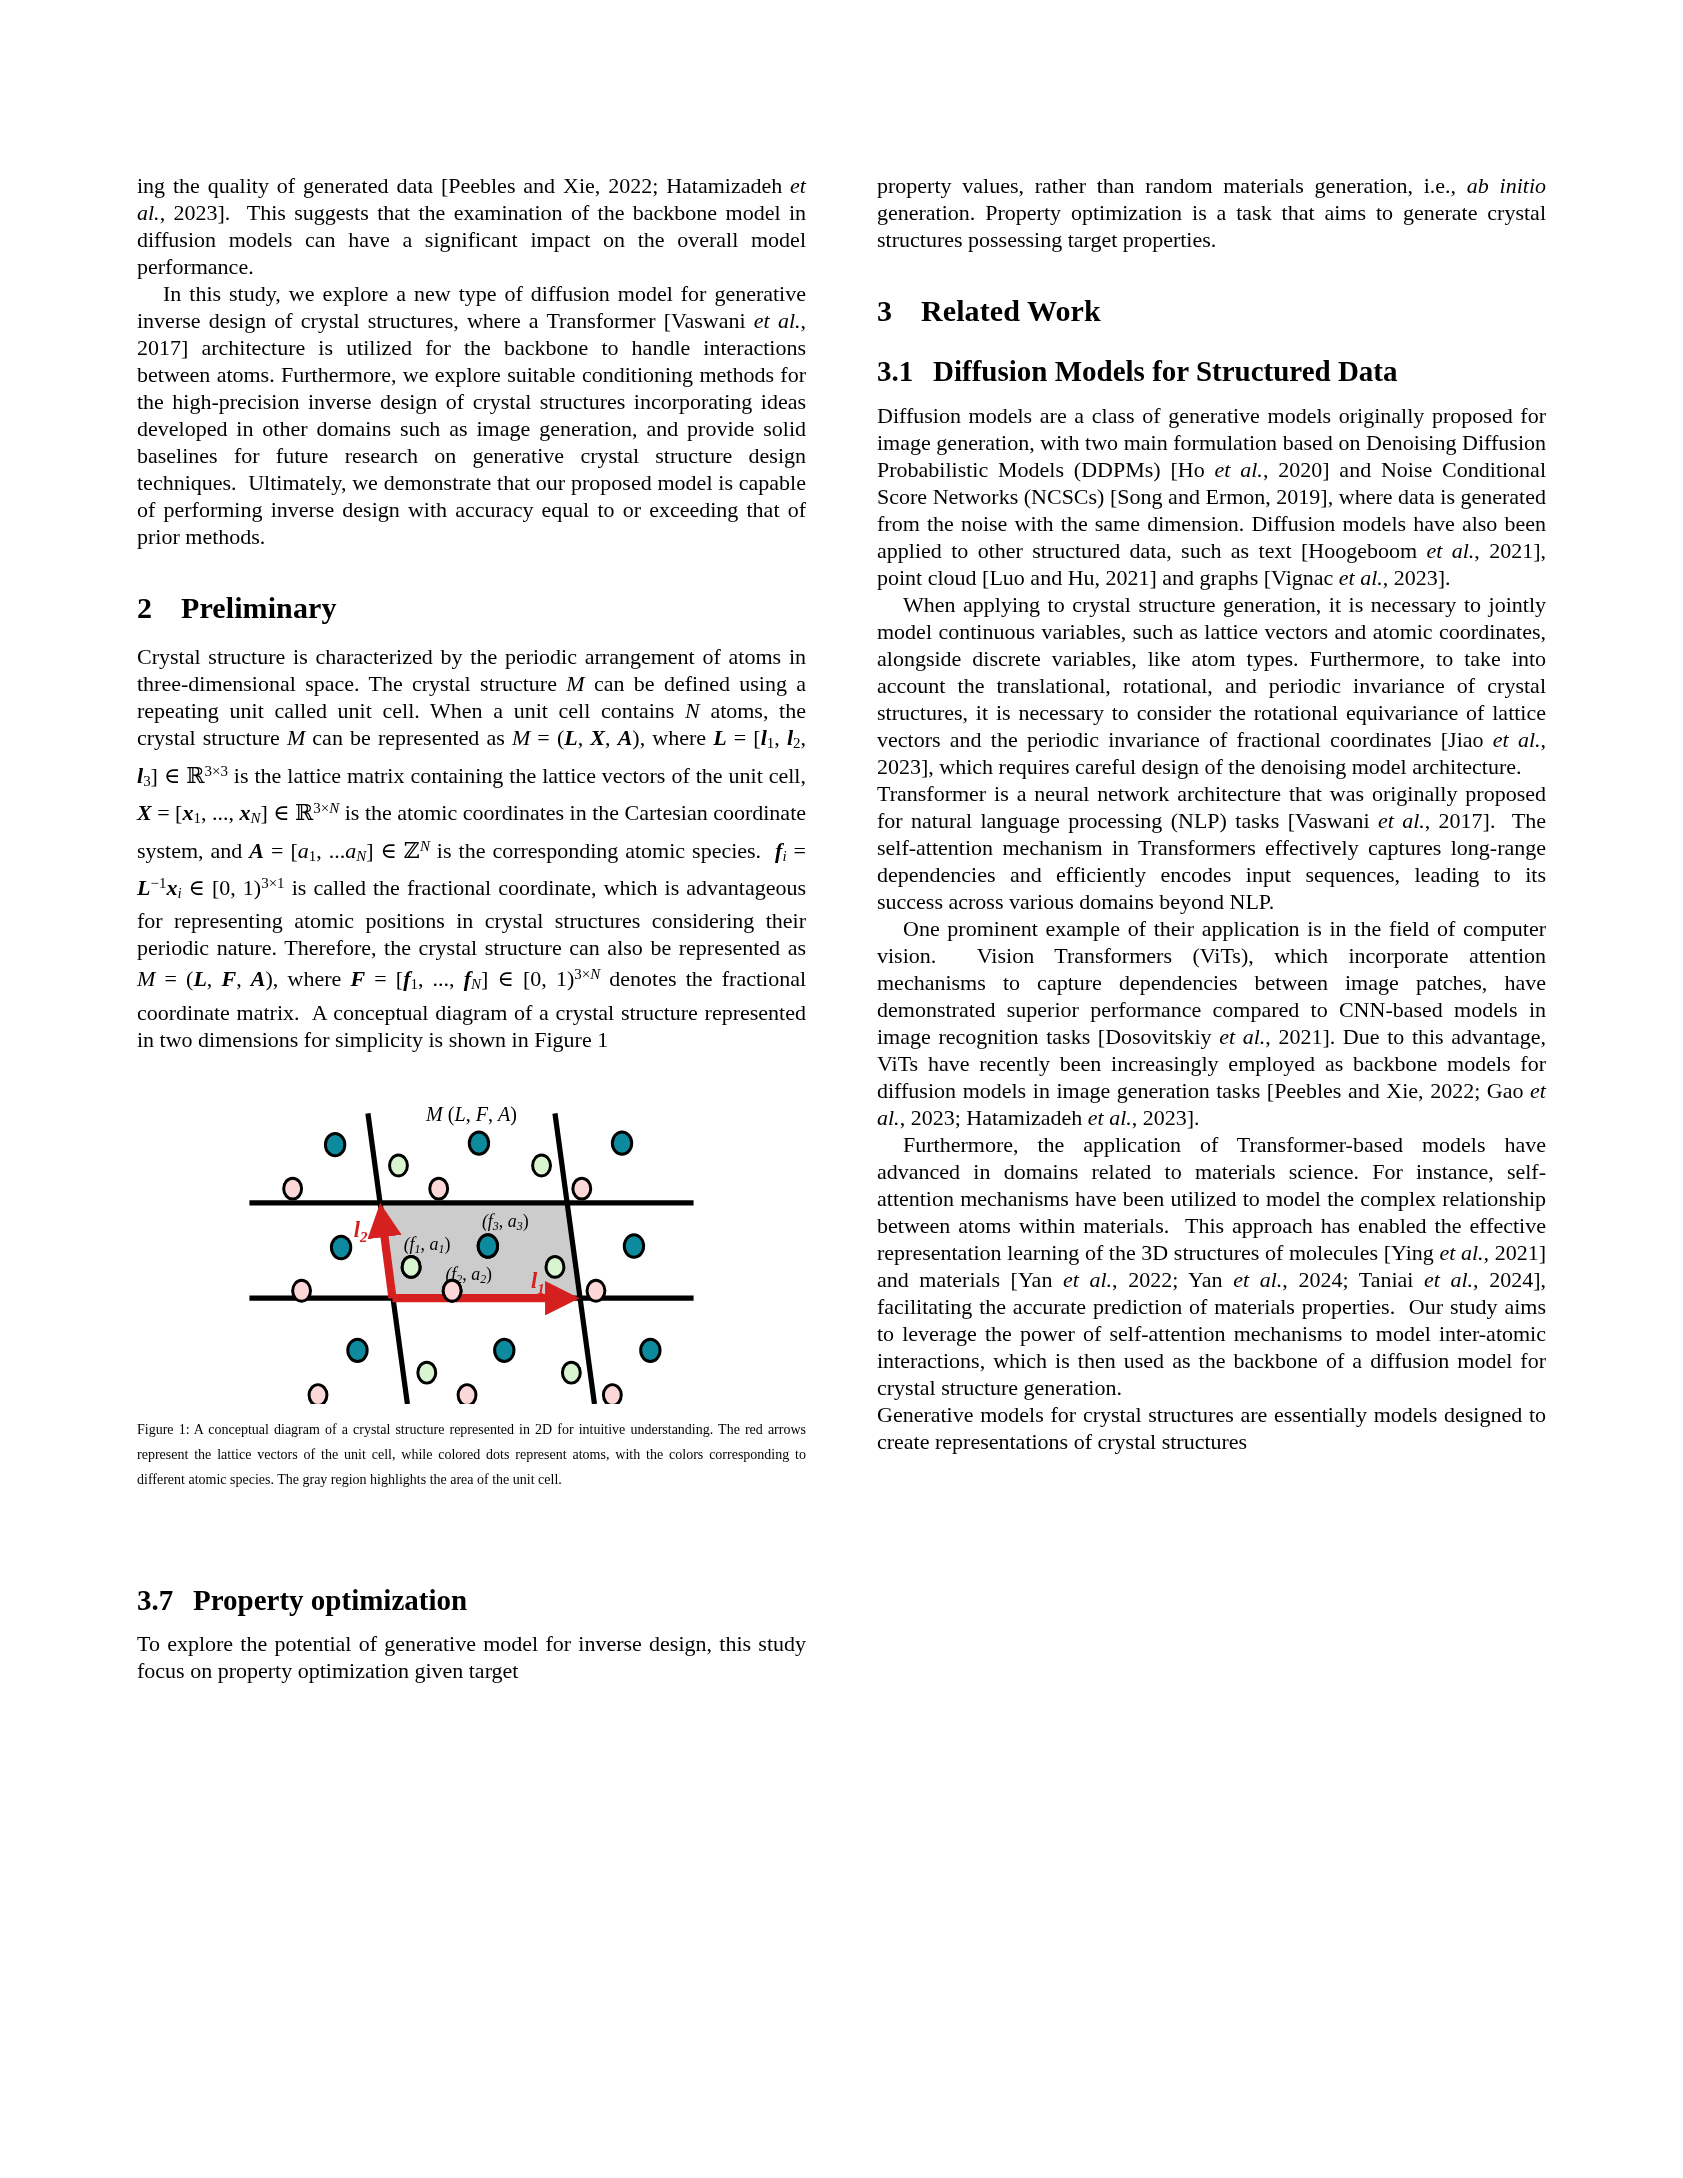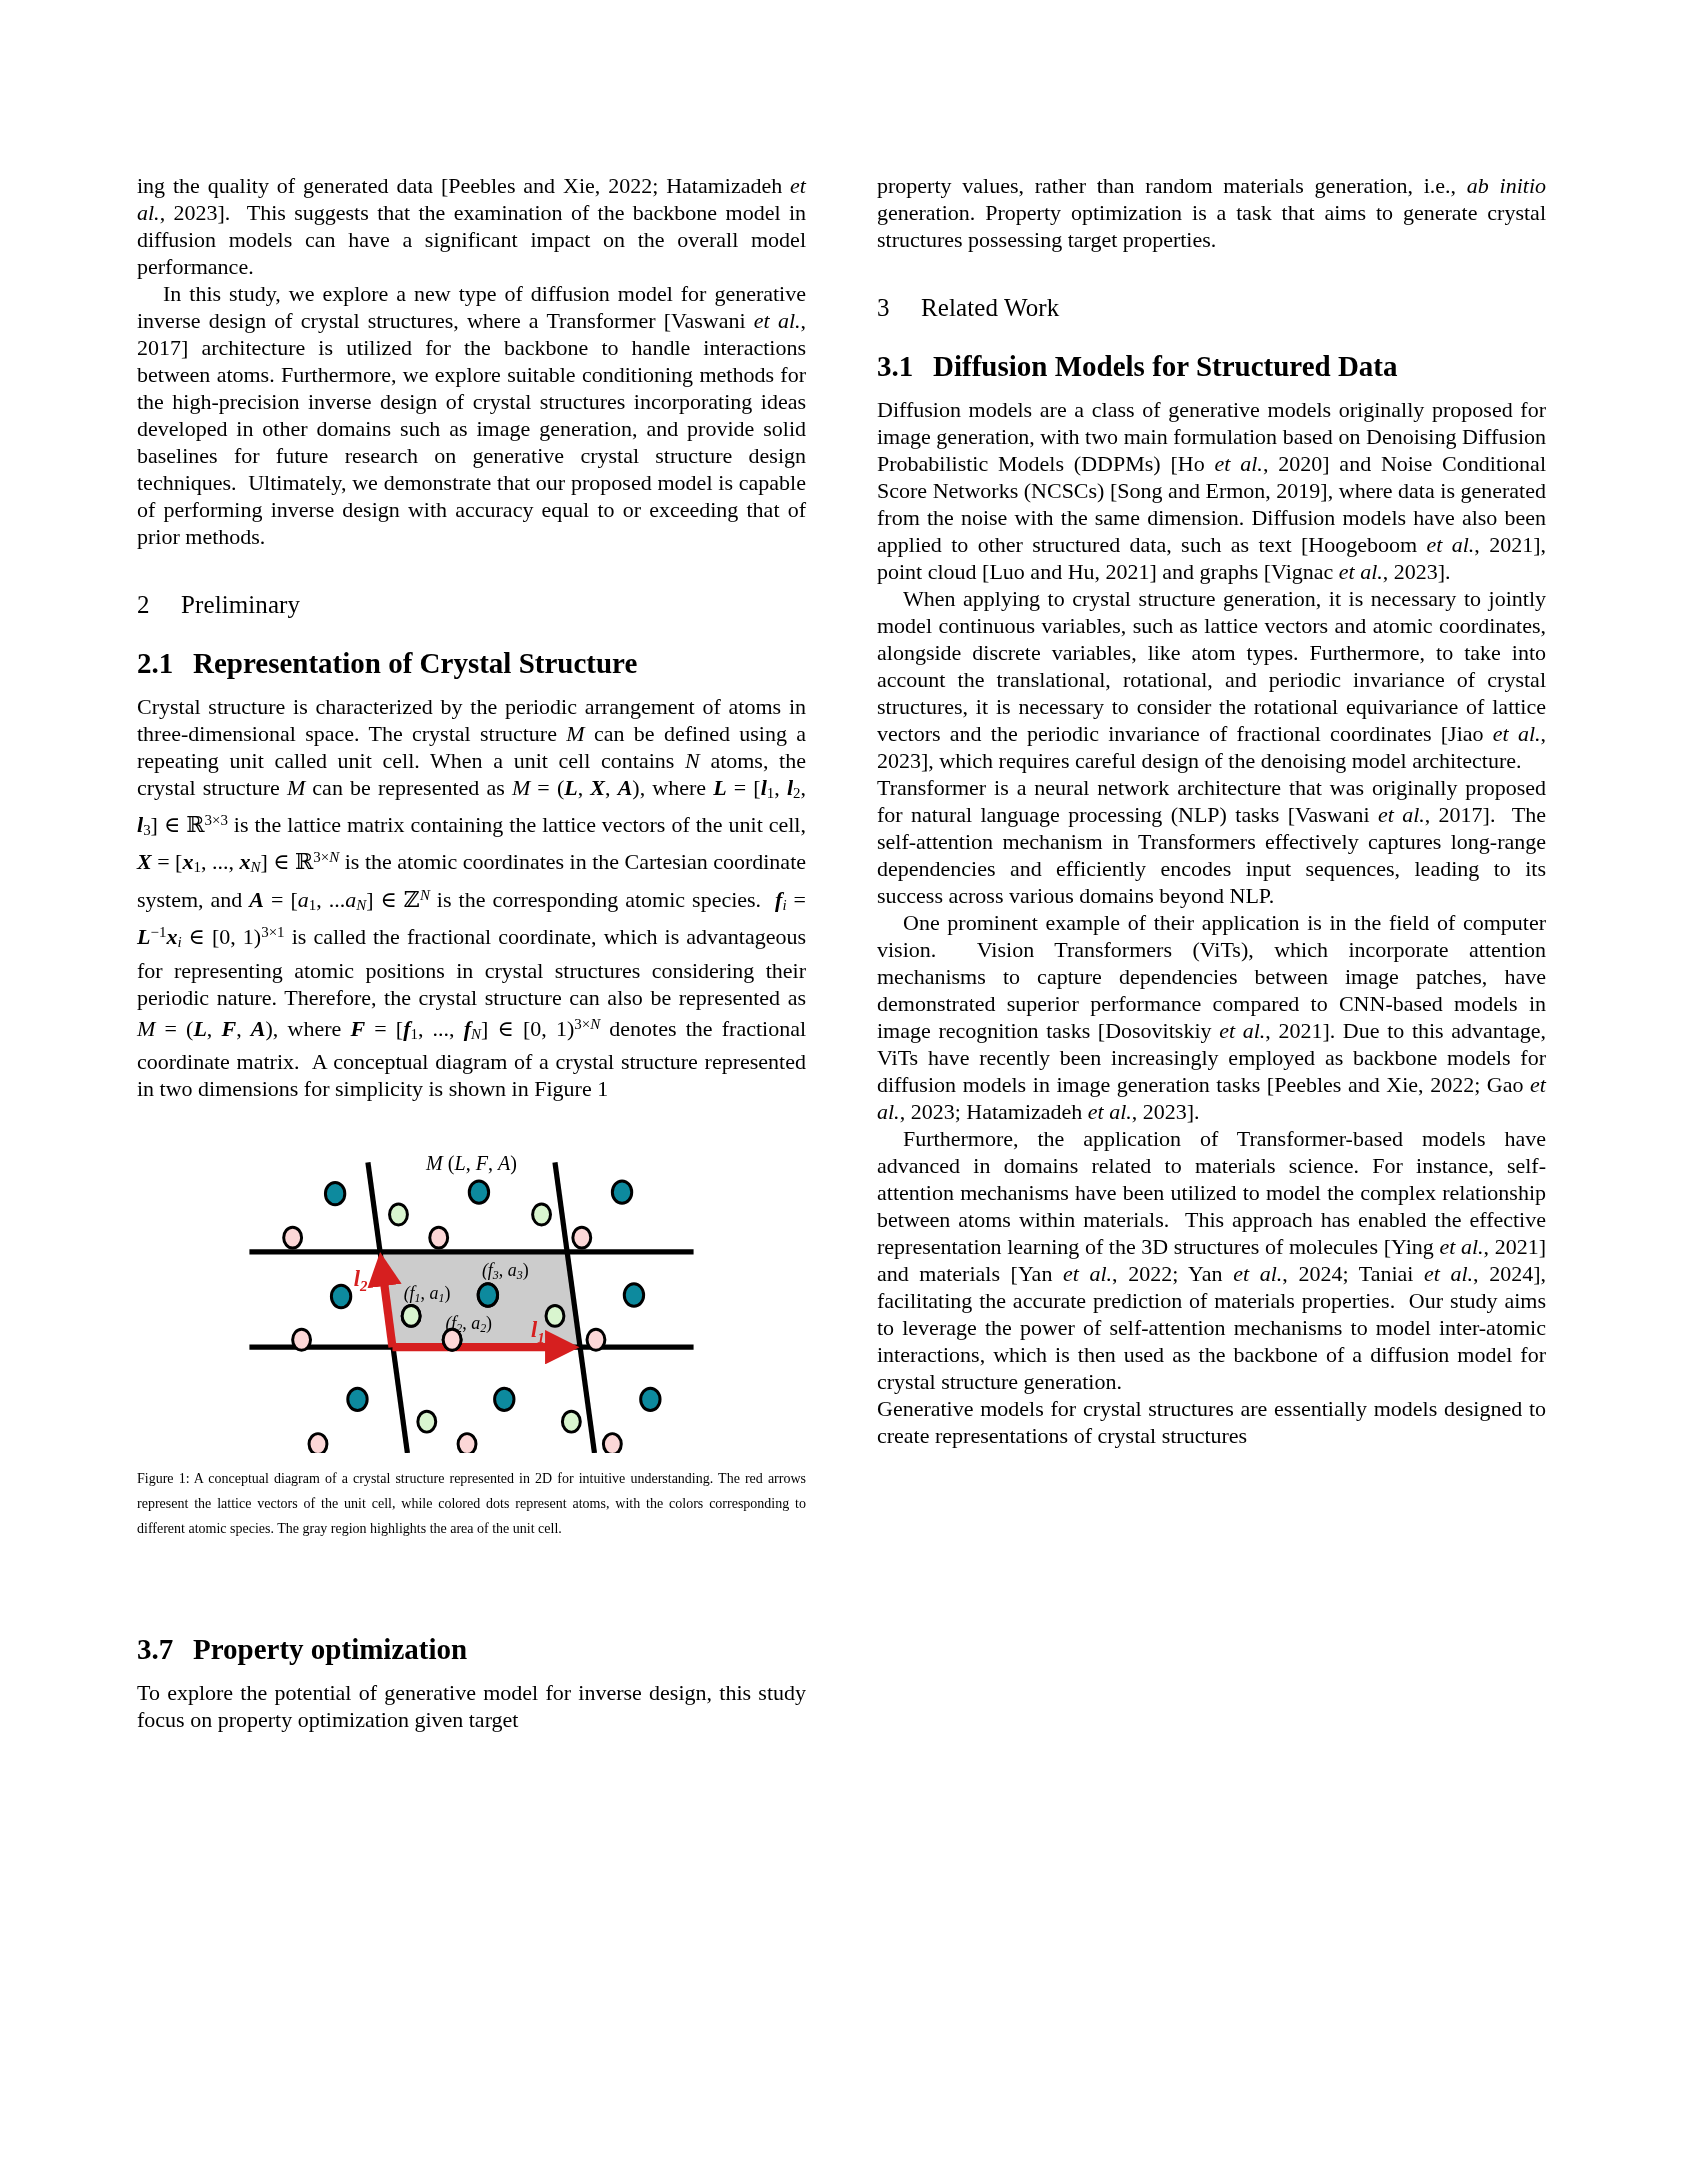--- a/index.html
+++ b/index.html
@@ -40,22 +40,22 @@
     font-size: 22px;
     line-height: 27px;
     text-align: justify;
     text-justify: inter-word;
     hyphens: manual;
   }
   p.indent { text-indent: 26px; }
   p.first  { text-indent: 0; }
 
   h2.sec {
-    font-size: 25px;
-    font-weight: normal;
+    font-size: 30px;
+    font-weight: bold;
     margin: 40px 0 18px 0;
     line-height: 1.18;
     letter-spacing: 0.1px;
   }
   h2.sec .num { display: inline-block; min-width: 44px; }
 
   h3.subsec {
     font-size: 29px;
     font-weight: bold;
     margin: 26px 0 13px 0;
@@ -115,23 +115,20 @@
         crystal structure design techniques.&nbsp; Ultimately, we demonstrate
         that our proposed model is capable of performing inverse
         design with accuracy equal to or exceeding that of prior
         methods.
       </p>
 
       <h2 class="sec">
         <span class="num">2</span><span>Preliminary</span>
       </h2>
 
-      <h3 class="subsec">
-        <span class="num">2.1</span><span>Representation of Crystal Structure</span>
-      </h3>
 
       <p class="first">
         Crystal structure is characterized by the periodic arrangement
         of atoms in three-dimensional space. The crystal structure
         <span class="mathi">M</span> can be defined using a repeating unit called unit
         cell. When a unit cell contains <span class="mathi">N</span> atoms, the crystal structure
         <span class="mathi">M</span> can be represented as <span class="mathi">M</span> = (<span class="mathb">L</span>, <span class="mathb">X</span>, <span class="mathb">A</span>), where
         <span class="mathb">L</span> = [<span class="mathb">l</span><sub>1</sub>, <span class="mathb">l</span><sub>2</sub>, <span class="mathb">l</span><sub>3</sub>] ∈ <span class="bb">ℝ</span><sup>3×3</sup> is the lattice matrix containing the
         lattice vectors of the unit cell, <span class="mathb">X</span> = [<span class="mathb">x</span><sub>1</sub>, ..., <span class="mathb">x</span><sub><span class="mathi">N</span></sub>] ∈ <span class="bb">ℝ</span><sup>3×<span class="mathi">N</span></sup>
         is the atomic coordinates in the Cartesian coordinate system,

